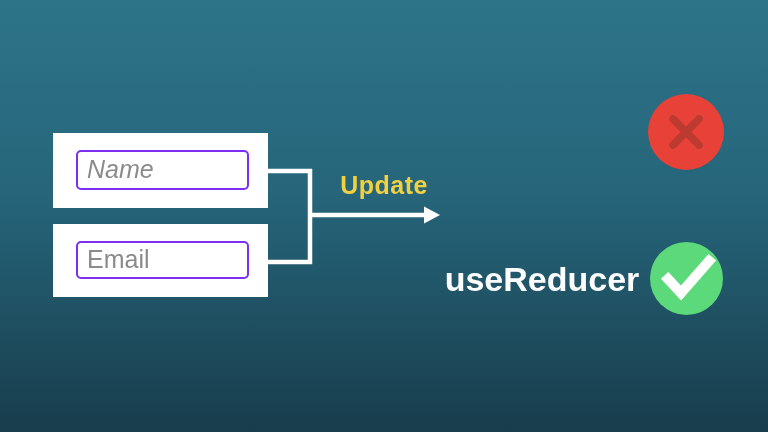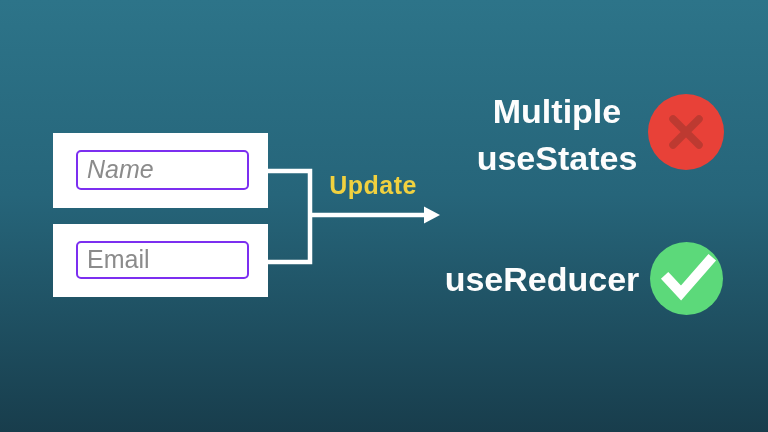--- a/index.html
+++ b/index.html
@@ -48,21 +48,21 @@
     left: 0; top: 0;
     width: 768px; height: 432px;
     pointer-events: none;
   }
 
   .update-label {
     position: absolute;
     left: 318px;
     top: 171px;
     width: 110px;
-    text-align: center;
+    text-align: right;
     color: #f1d13f;
     font-size: 25px;
     font-weight: bold;
     letter-spacing: 0.5px;
   }
 
   .option-label {
     position: absolute;
     color: #fdfdfd;
     font-weight: bold;
@@ -116,21 +116,20 @@
     <input class="field-input" placeholder="Email" style="">
   </div>
 
   <svg class="connector" viewBox="0 0 768 432" xmlns="http://www.w3.org/2000/svg">
     <path d="M268 171 H310 M268 262 H310 M310 168.8 V264.2 M310 215 H426" stroke="#ffffff" stroke-width="4.5" fill="none"></path>
     <path d="M424 206.5 L440 215 L424 223.5 Z" fill="#ffffff"></path>
   </svg>
 
   <div class="update-label">Update</div>
 
-  <div class="option-label label-multiple">Multiple useStates</div>
   <div class="icon-circle icon-reject">
     <svg viewBox="0 0 76 76" xmlns="http://www.w3.org/2000/svg">
       <path d="M25 25 L51 51 M51 25 L25 51" stroke="#bd3a31" stroke-width="7.5" stroke-linecap="round" fill="none"></path>
     </svg>
   </div>
 
   <div class="option-label label-usereducer">useReducer</div>
   <div class="icon-circle icon-accept">
     <svg viewBox="0 0 73 73" xmlns="http://www.w3.org/2000/svg">
       <path d="M18 37 L31 51 L59 19" stroke="#ffffff" stroke-width="10" stroke-linecap="square" stroke-linejoin="miter" fill="none"></path>

